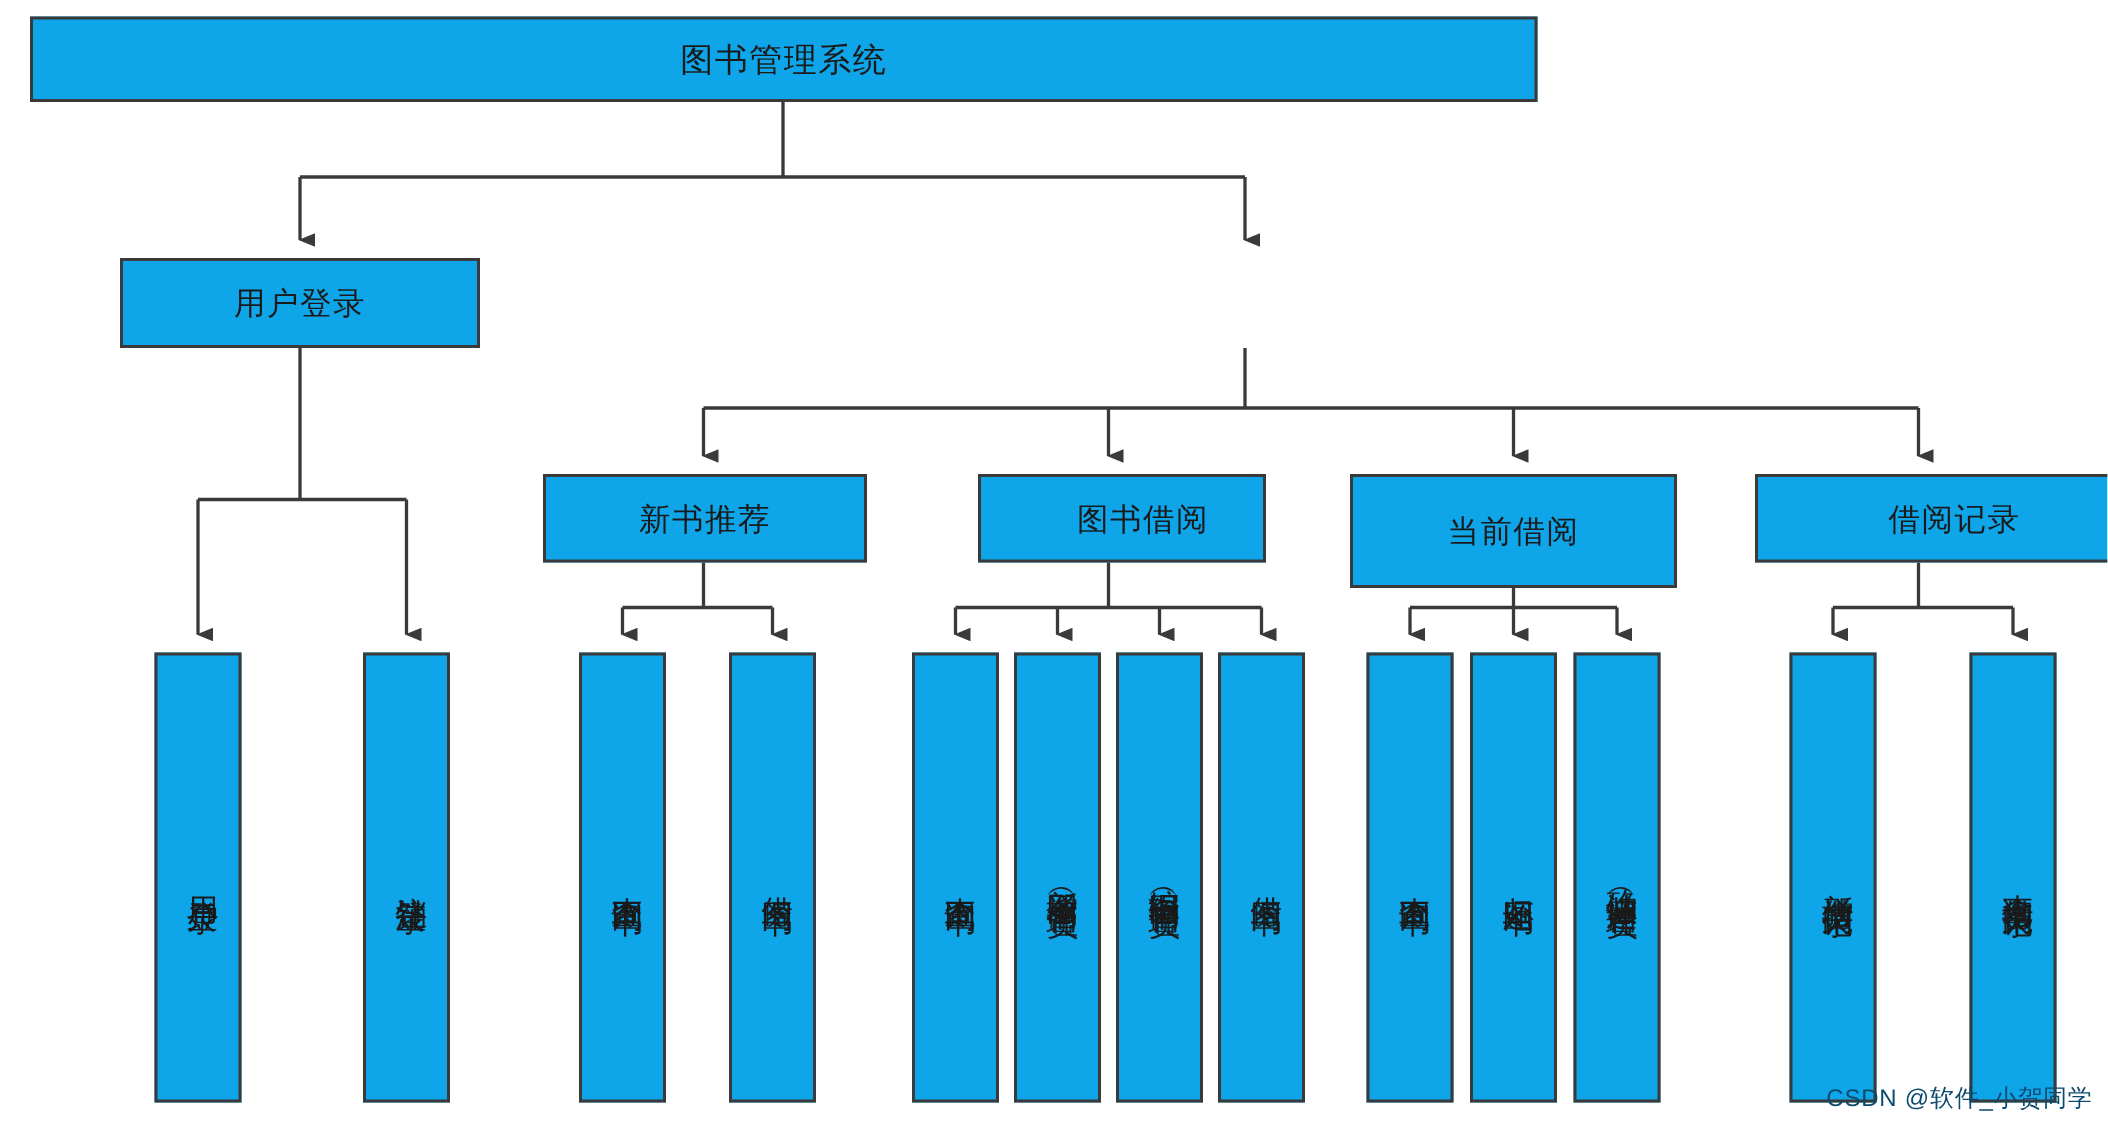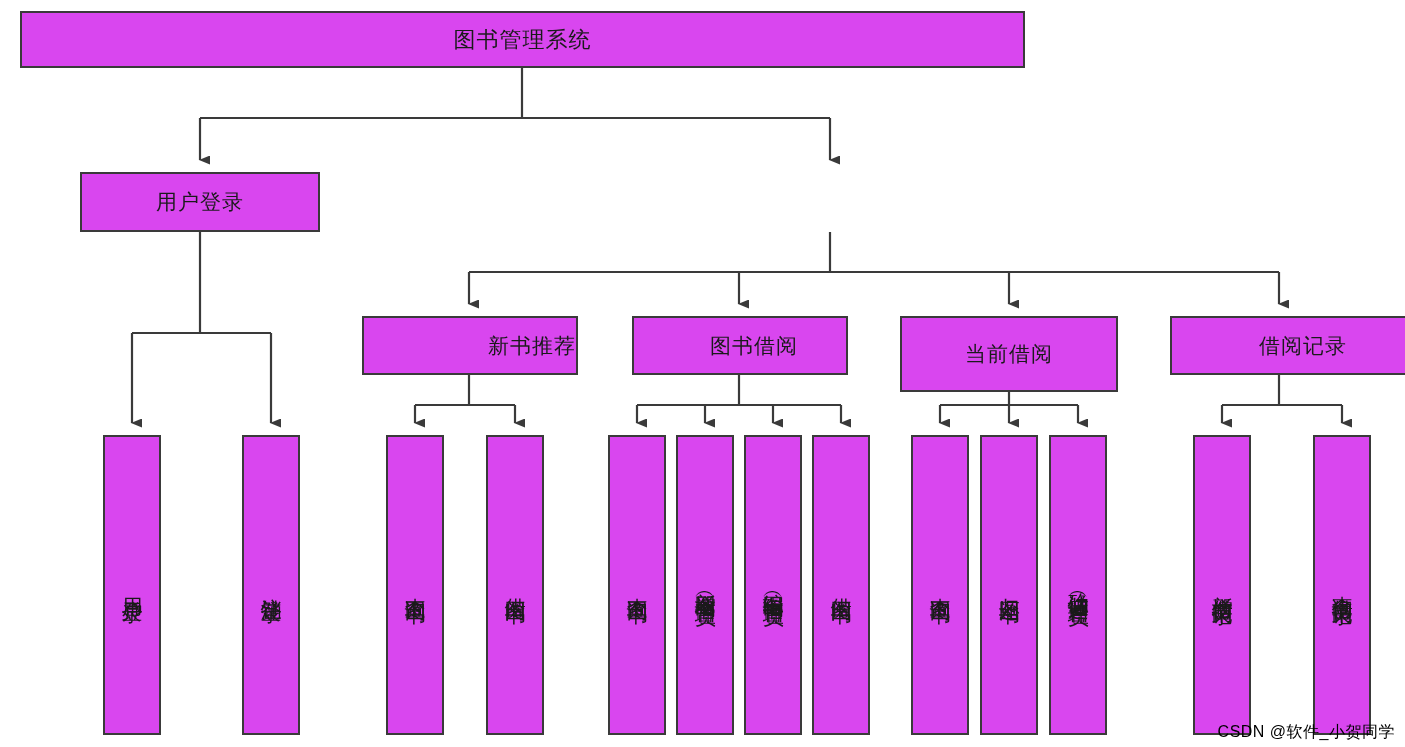--- a/index.html
+++ b/index.html
@@ -14,25 +14,26 @@
     position: relative;
     width: 1405px;
     height: 747px;
     background: #ffffff;
     overflow: hidden;
   }
   .node {
     position: absolute;
     box-sizing: border-box;
     border: 2px solid #3a3a3a;
-    background: #d946ef;
+    background: #0ea5e9;
     display: flex;
     align-items: center;
     justify-content: center;
     color: #1a1a1a;
+    font-family: Liberation Mono, monospace;
   }
   .node.horiz {
     font-size: 21px;
     letter-spacing: 1px;
   }
   .node.vert {
     font-size: 21px;
     letter-spacing: 2px;
   }
   .node.vert .vtext {
@@ -58,21 +59,21 @@
     fill: none;
   }
   .ahead {
     fill: #3a3a3a;
   }
   #watermark {
     position: absolute;
     right: 10px;
     bottom: 4px;
     font-size: 16px;
-    color: #000000;
+    color: #0c4a6e;
     white-space: nowrap;
     letter-spacing: 0.5px;
   }
 </style>
 </head>
 <body>
 
 <div id="canvas">
 
   <svg class="links" viewBox="0 0 1405 747">
@@ -124,24 +125,24 @@
   </svg>
 
   <div class="node horiz root" style="left:20px; top:11px; width:1005px; height:57px;">
     <span>图书管理系统</span>
   </div>
 
   <div class="node horiz" style="left:80px; top:172px; width:240px; height:60px;">
     <span>用户登录</span>
   </div>
 
-  <div class="node horiz" style="left:362px; top:316px; width:216px; height:59px;justify-content:flex-end;">
+  <div class="node horiz" style="left:362px; top:316px; width:216px; height:59px;">
     <span>新书推荐</span>
   </div>
-  <div class="node horiz" style="left:632px; top:316px; width:216px; height:59px;padding-left:28px;">
+  <div class="node horiz" style="left:652px; top:316px; width:192px; height:59px;padding-left:28px;">
     <span>图书借阅</span>
   </div>
   <div class="node horiz" style="left:900px; top:316px; width:218px; height:76px;">
     <span>当前借阅</span>
   </div>
   <div class="node horiz" style="left:1170px; top:316px; width:266px; height:59px;">
     <span>借阅记录</span>
   </div>
 
   <div class="node vert" style="left:103px; top:435px; width:58px; height:300px;">

